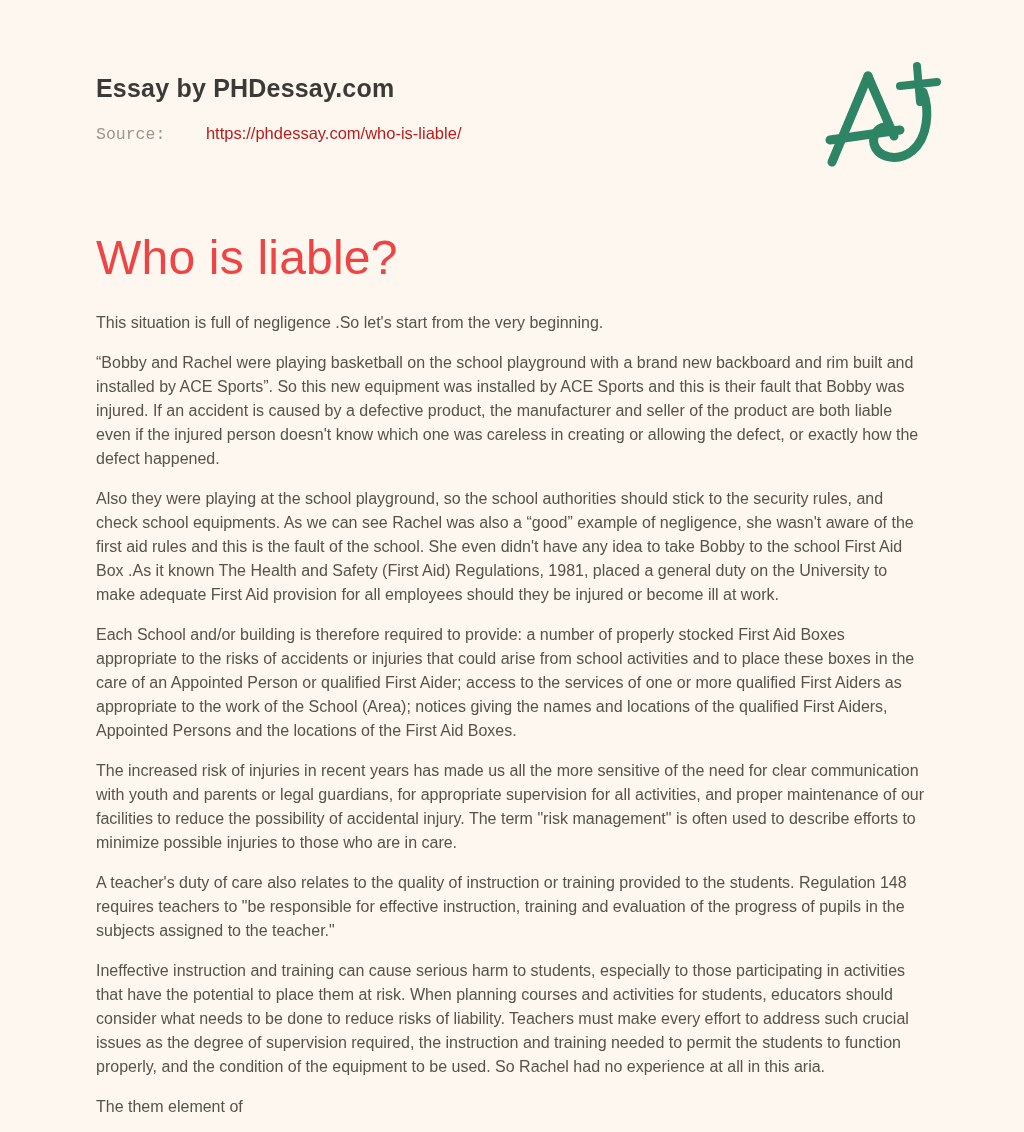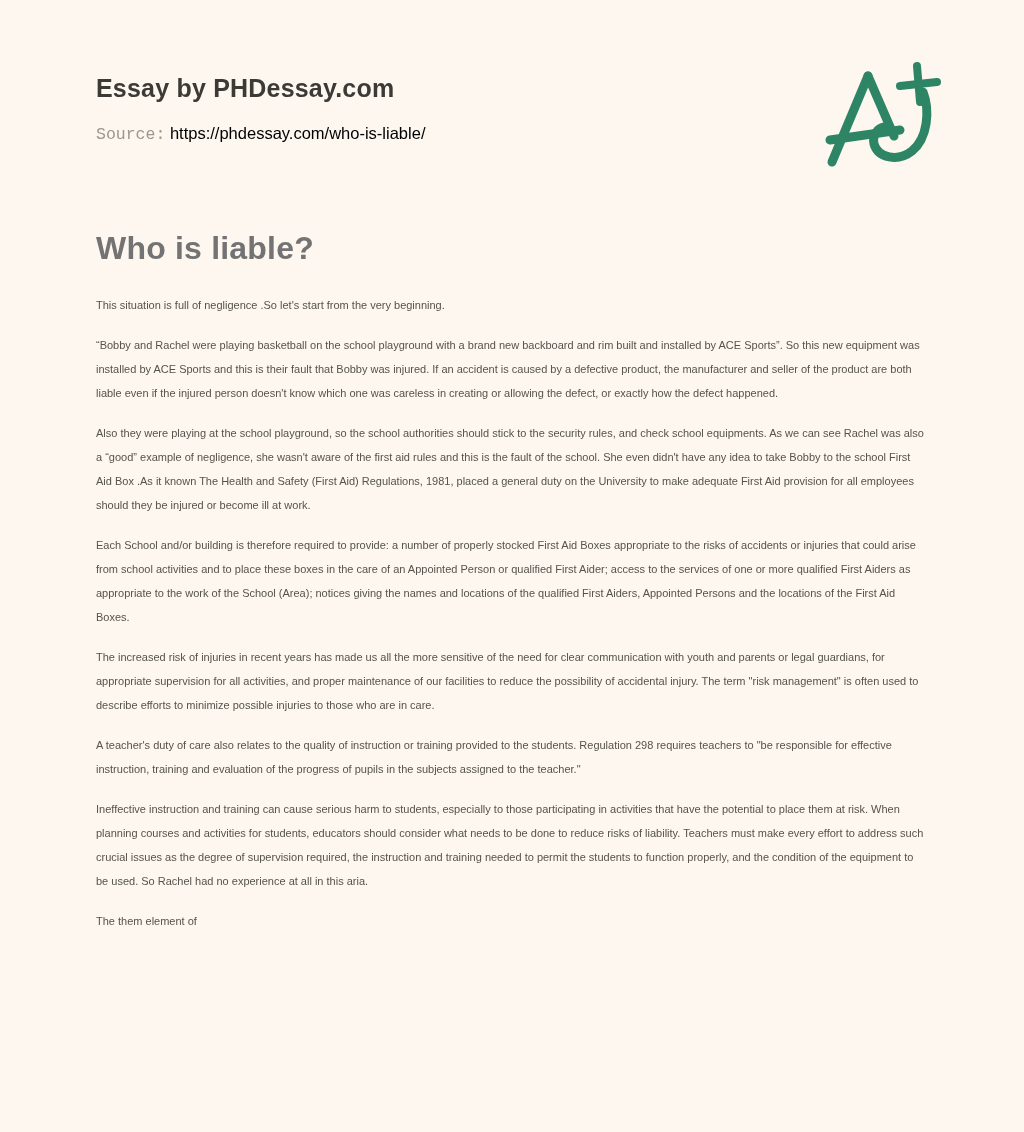--- a/index.html
+++ b/index.html
@@ -34,44 +34,45 @@
   }
   .source-line {
     margin-top: 21px;
     font-size: 16.5px;
   }
   .source-label {
     color: #9B968E;
     font-family: Liberation Mono, monospace;
   }
   .source-link {
-    color: #000000;
+    color: #b91c1c;
     text-decoration: none;
+    margin-left: 36px;
   }
   .logo-box {
     position: absolute;
     top: 58px;
     right: 82px;
     width: 122px;
     height: 112px;
   }
   .article-title {
     margin: 86px 0 0 0;
-    font-size: 32px;
-    font-weight: 700;
-    color: #737373;
+    font-size: 48px;
+    font-weight: 400;
+    color: #ef4444;
     letter-spacing: 0.2px;
   }
   .article-body {
     margin-top: 26px;
     width: 832px;
   }
   .article-body p.para {
     margin: 0 0 16px 0;
-    font-size: 11px;
+    font-size: 16px;
     line-height: 24px;
     color: #55534B;
   }
 </style>
 </head>
 <body>
 
 <div class="page">
 
   <div class="header-row">
@@ -103,18 +104,18 @@
 
   <h1 class="article-title">Who is liable?</h1>
 
   <div class="article-body">
 
   <p class="para">This situation is full of negligence .So let's start from the very beginning.</p>
       <p class="para">“Bobby and Rachel were playing basketball on the school playground with a brand new backboard and rim built and installed by ACE Sports”. So this new equipment was installed by ACE Sports and this is their fault that Bobby was injured. If an accident is caused by a defective product, the manufacturer and seller of the product are both liable even if the injured person doesn't know which one was careless in creating or allowing the defect, or exactly how the defect happened.</p>
       <p class="para">Also they were playing at the school playground, so the school authorities should stick to the security rules, and check school equipments. As we can see Rachel was also a “good” example of negligence, she wasn't aware of the first aid rules and this is the fault of the school. She even didn't have any idea to take Bobby to the school First Aid Box .As it known  The Health and Safety (First Aid) Regulations, 1981, placed a general duty on the University to make adequate First Aid provision for all employees should they be injured or become ill at work.</p>
       <p class="para">Each School and/or building is therefore required to provide: a number of properly stocked First Aid Boxes appropriate to the risks of accidents or injuries that could arise from school activities and to place these boxes in the care of an Appointed Person or qualified First Aider; access to the services of one or more qualified First Aiders as appropriate to the work of the School (Area);  notices giving the names and locations of the qualified First Aiders, Appointed Persons and the locations of the First Aid Boxes.</p>
       <p class="para">The increased risk of injuries in recent years has made us all the more sensitive of the need for clear communication with youth and parents or legal guardians, for appropriate supervision for all activities, and proper maintenance of our facilities to reduce the possibility of accidental injury. The term "risk management" is often used to describe efforts to minimize possible injuries to those who are in care.</p>
-      <p class="para">A teacher's duty of care also relates to the quality of instruction or training provided to the students. Regulation 298 requires teachers to "be responsible for effective instruction, training and evaluation of the progress of pupils in the subjects assigned to the teacher."</p>
+      <p class="para">A teacher's duty of care also relates to the quality of instruction or training provided to the students. Regulation 148 requires teachers to "be responsible for effective instruction, training and evaluation of the progress of pupils in the subjects assigned to the teacher."</p>
       <p class="para">Ineffective instruction and training can cause serious harm to students, especially to those participating in activities that have the potential to place them at risk. When planning courses and activities for students, educators should consider what needs to be done to reduce risks of liability. Teachers must make every effort to address such crucial issues as the degree of supervision required, the instruction and training needed to permit the students to function properly, and the condition of the equipment to be used. So Rachel had no experience at all in this aria.</p>
       <p class="para">The them element of</p>
     </div>
 
 </div>
 
 </body></html>

